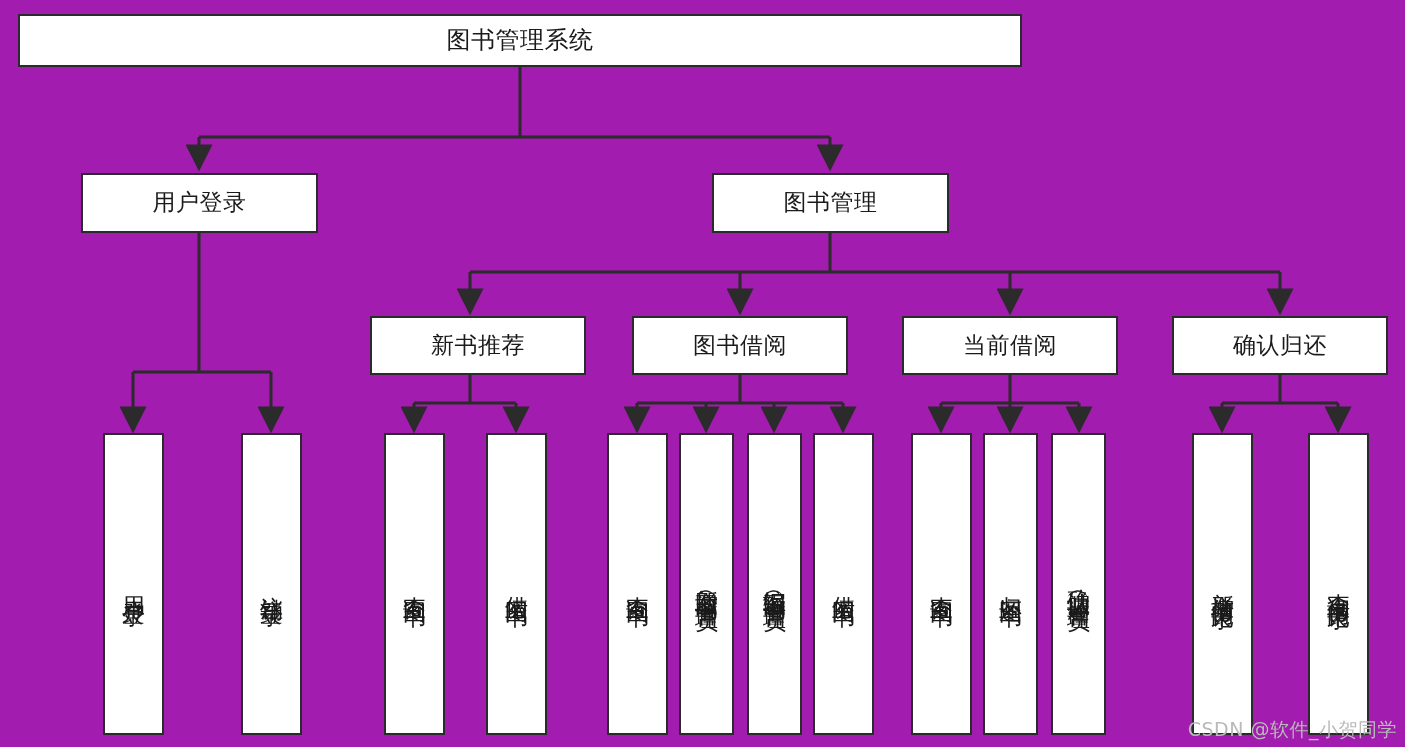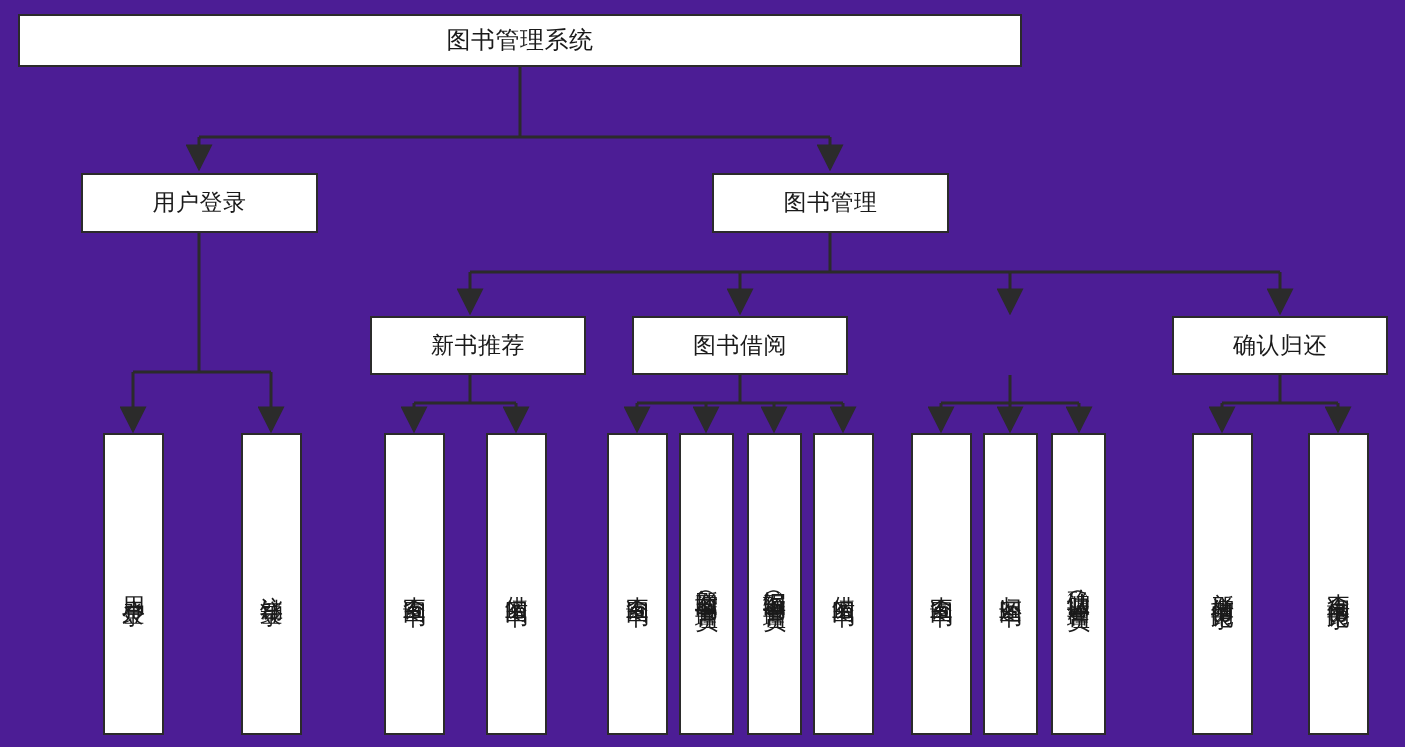--- a/index.html
+++ b/index.html
@@ -7,21 +7,21 @@
     padding: 0;
     background: #ffffff;
   }
   body {
     font-family: "DejaVu Sans", "Liberation Sans", sans-serif;
   }
   #canvas {
     position: relative;
     width: 1405px;
     height: 747px;
-    background: #4c1d95;
+    background: #a21caf;
     overflow: hidden;
   }
   svg.edges {
     position: absolute;
     left: 0;
     top: 0;
     width: 1405px;
     height: 747px;
     pointer-events: none;
   }
@@ -131,20 +131,23 @@
   <div class="node" style="left:712px; top:173px; width:237px; height:60px;text-align:right;">
     <span class="label">图书管理</span>
   </div>
 
   <div class="node" style="left:362px; top:316px; width:216px; height:59px;margin-left:8px;">
     <span class="label">新书推荐</span>
   </div>
   <div class="node" style="left:632px; top:316px; width:216px; height:59px;text-align:right;">
     <span class="label">图书借阅</span>
   </div>
+  <div class="node" style="left:902px; top:316px; width:216px; height:59px;">
+    <span class="label">当前借阅</span>
+  </div>
   <div class="node" style="left:1172px; top:316px; width:216px; height:59px;">
     <span class="label">确认归还</span>
   </div>
 
   <div class="node vertical" style="left:103px; top:433px; width:61px; height:302px;">
     <span class="label">用户登录</span>
   </div>
   <div class="node vertical" style="left:241px; top:433px; width:61px; height:302px;">
     <span class="label">注销登录</span>
   </div>
@@ -179,14 +182,15 @@
     <span class="label">确认归还（管理员）</span>
   </div>
 
   <div class="node vertical" style="left:1192px; top:433px; width:61px; height:302px;">
     <span class="label">新增借阅记录</span>
   </div>
   <div class="node vertical" style="left:1308px; top:433px; width:61px; height:302px;">
     <span class="label">查询借阅记录</span>
   </div>
 
+  <div class="watermark">CSDN @软件_小贺同学</div>
 
 </div>
 
 </body></html>

